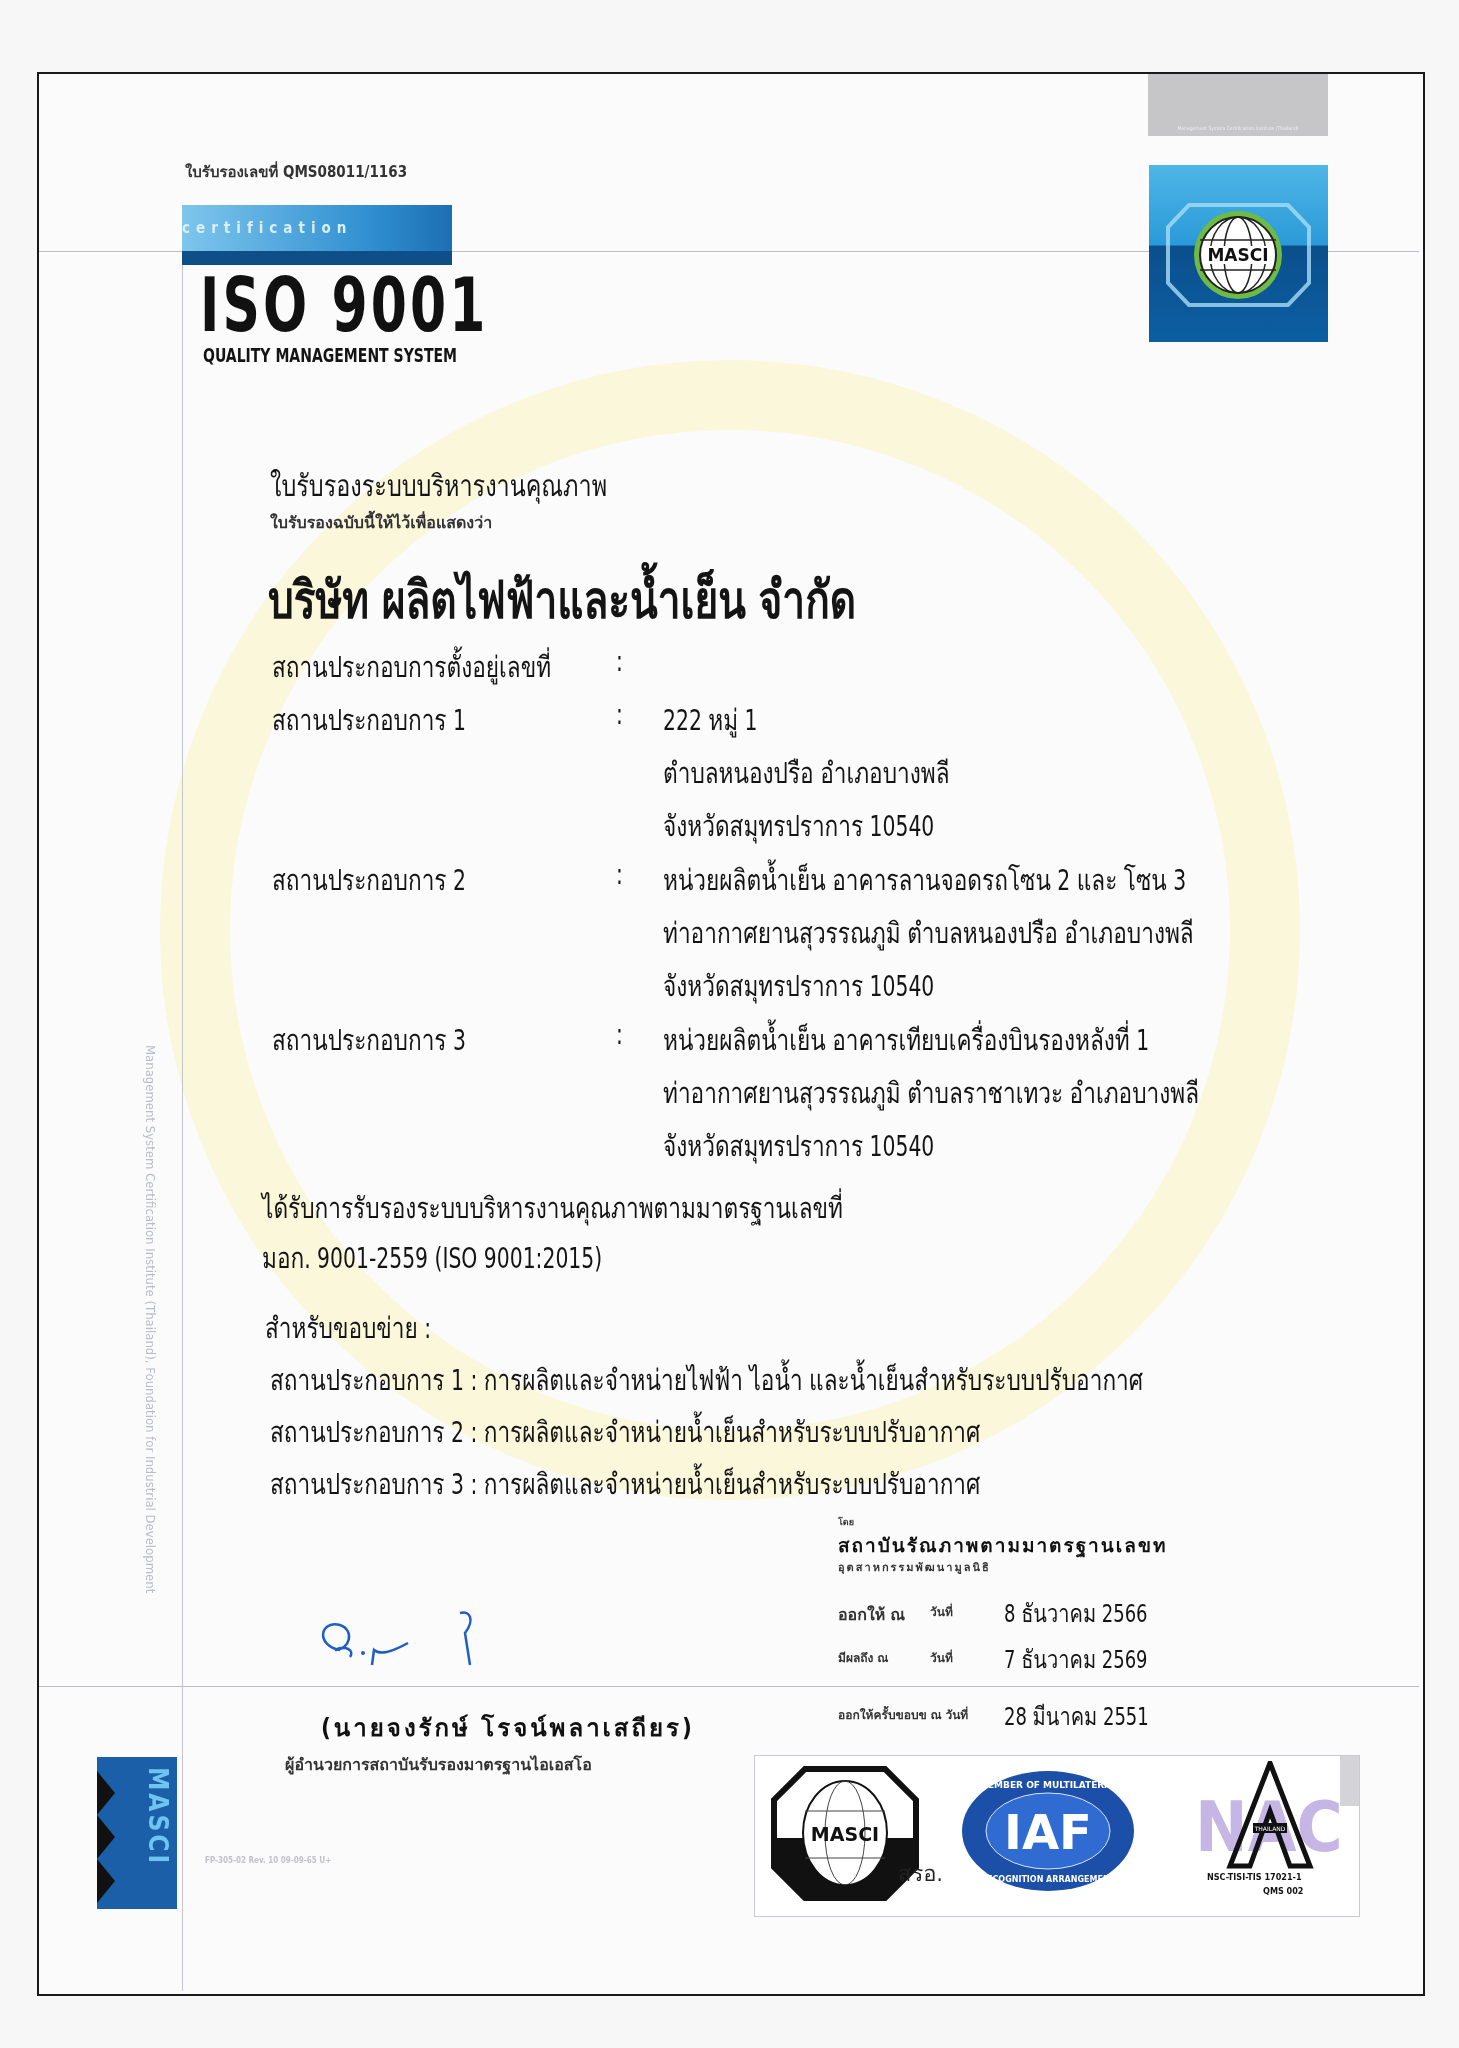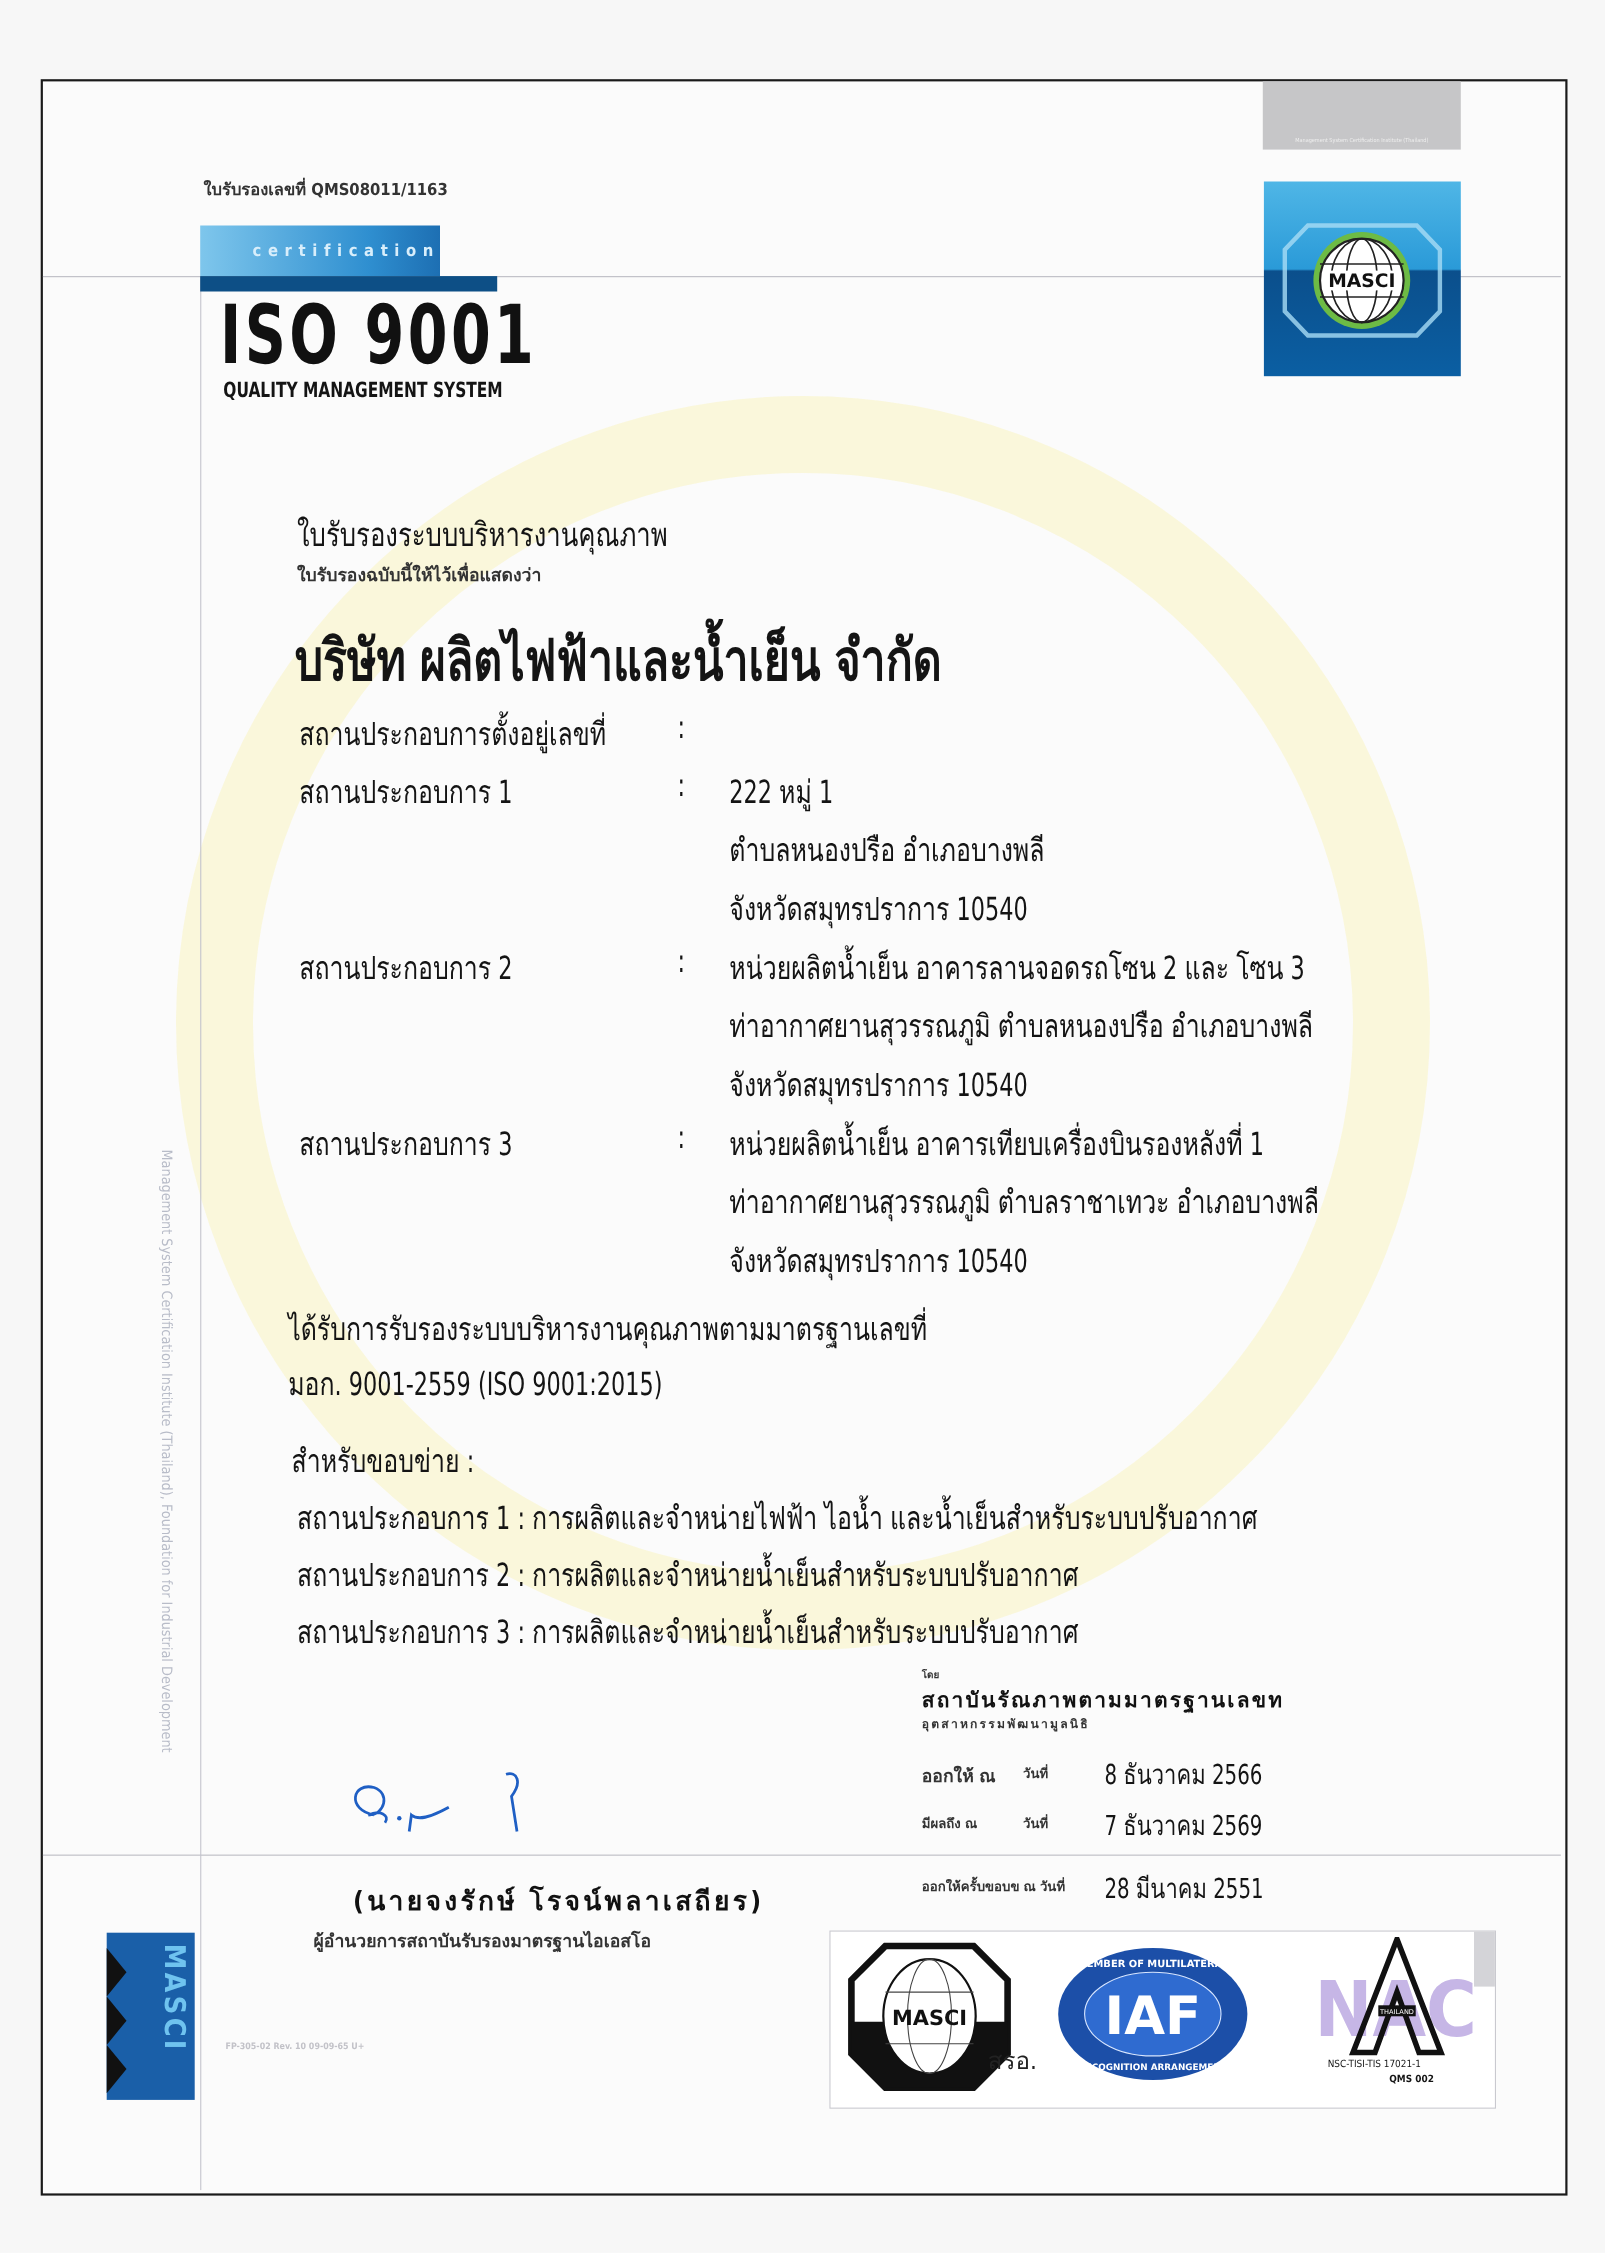--- a/index.html
+++ b/index.html
@@ -13,24 +13,24 @@
     border:2px solid #1a1a1a; background:#fbfbfb;
   }
   .abs { position:absolute; }
   .hline { position:absolute; height:1px; background:#bcbcc4; }
   .vline { position:absolute; width:1px; background:#c4c4cc; }
   .watermark-ring {
     position:absolute; left:160px; top:360px; width:1140px; height:1140px;
     border-radius:50%; border:70px solid rgba(250,240,160,0.35); box-sizing:border-box;
   }
   .iso-band {
-    position:absolute; left:182px; top:205px; width:218px; height:46px;
+    position:absolute; left:182px; top:205px; width:270px; height:46px;
     background:linear-gradient(90deg,#7ec6ec,#2f8fd0 70%,#1d6fb3);
     color:#d8eefb; font-size:15px; letter-spacing:6px; font-weight:bold;
-    text-align:right; line-height:46px;
+    text-align:left; line-height:46px;
   }
   .iso-dark { position:absolute; left:182px; top:251px; width:270px; height:14px; background:#0d4f86; }
   .iso-title { position:absolute; left:200px; top:262px; font-size:74px; font-weight:bold; letter-spacing:4px; transform:scaleX(0.78); transform-origin:left top; white-space:nowrap; color:#111; }
   .iso-sub { position:absolute; left:203px; top:344px; font-size:19px; font-weight:bold; transform:scaleX(0.82); transform-origin:left top; white-space:nowrap; }
   .masci-top-grey { position:absolute; left:1148px; top:74px; width:180px; height:62px; background:#c6c6c8; color:#eee; font-size:5px; text-align:center; line-height:108px; }
   .masci-top-logo { position:absolute; left:1149px; top:165px; width:179px; height:177px; background:linear-gradient(180deg,#4fb6e6 0%,#2a9ad8 45%,#0b4f8c 46%,#0b5fa3 100%); }
   .row-text { position:absolute; font-size:29px; transform:scaleX(0.78); transform-origin:left top; white-space:nowrap; }
   .small-thai { position:absolute; font-size:14px; color:#333; white-space:nowrap;font-weight:bold; }
   .date-val { position:absolute; font-size:25px; transform:scaleX(0.8); transform-origin:left top; white-space:nowrap; }
   .logos-box { position:absolute; left:754px; top:1755px; width:604px; height:160px; border:1px solid #c9c9cf; background:#fff; }
@@ -148,21 +148,21 @@
     <text x="90" y="83" font-family="DejaVu Sans, sans-serif" font-weight="bold" font-size="48" text-anchor="middle" fill="#fff">IAF</text>
     <text x="90" y="22" font-family="DejaVu Sans, sans-serif" font-weight="bold" font-size="9" text-anchor="middle" fill="#fff">MEMBER OF MULTILATERAL</text>
     <text x="90" y="116" font-family="DejaVu Sans, sans-serif" font-weight="bold" font-size="8" text-anchor="middle" fill="#fff">RECOGNITION ARRANGEMENT</text>
   </svg>
   <div class="abs" style="left:440px;top:30px;font-size:70px;font-weight:bold;color:#c6b6e6;">NAC</div>
   <svg class="abs" style="left:470px;top:5px;" width="90" height="110" viewBox="0 0 90 110">
     <path d="M45,2 L85,105 L65,105 L45,50 L25,105 L5,105 Z" fill="none" stroke="#111" stroke-width="5"></path>
     <rect x="28" y="62" width="34" height="10" fill="#111"></rect>
     <text x="45" y="70" font-family="DejaVu Sans, sans-serif" font-size="6" text-anchor="middle" fill="#fff">THAILAND</text>
   </svg>
-  <div class="abs" style="left:452px;top:116px;font-size:9px;font-weight:normal;">NSC-TISI-TIS 17021-1</div>
+  <div class="abs" style="left:452px;top:116px;font-size:9px;font-weight:bold;">NSC-TISI-TIS 17021-1</div>
   <div class="abs" style="left:490px;top:130px;font-size:9px;font-weight:bold;margin-left:18px;">QMS 002</div>
   <div class="abs" style="left:585px;top:0;width:19px;height:50px;background:#d4d4d8;"></div>
 </div>
 
 <div class="side-vert" style="left:158px;top:1045px;">Management System Certification Institute (Thailand), Foundation for Industrial Development</div>
 
 <div class="masci-side">
   <div class="abs" style="left:0;top:14px;width:0;height:0;border-top:22px solid transparent;border-bottom:22px solid transparent;border-left:18px solid #111;"></div>
   <div class="abs" style="left:0;top:58px;width:0;height:0;border-top:22px solid transparent;border-bottom:22px solid transparent;border-left:18px solid #111;"></div>
   <div class="abs" style="left:0;top:102px;width:0;height:0;border-top:22px solid transparent;border-bottom:22px solid transparent;border-left:18px solid #111;"></div>

